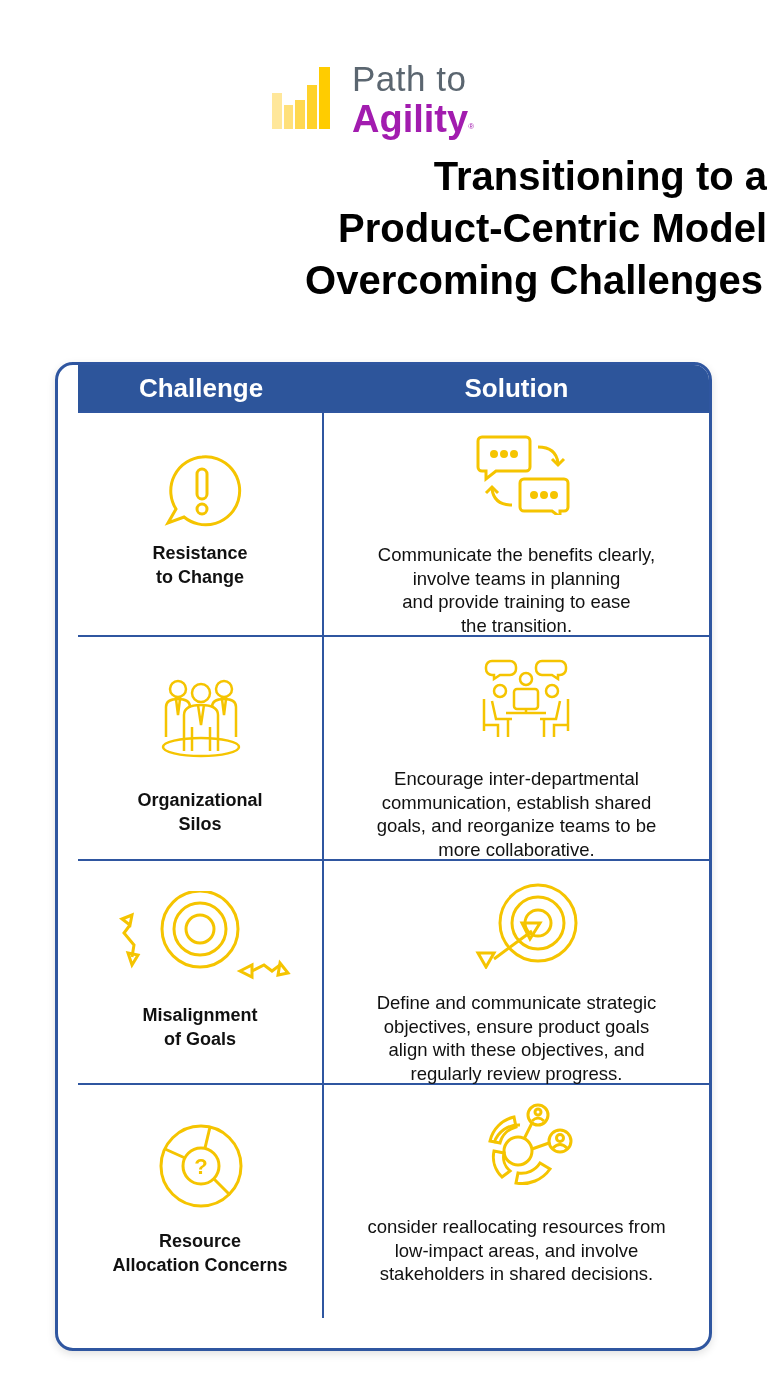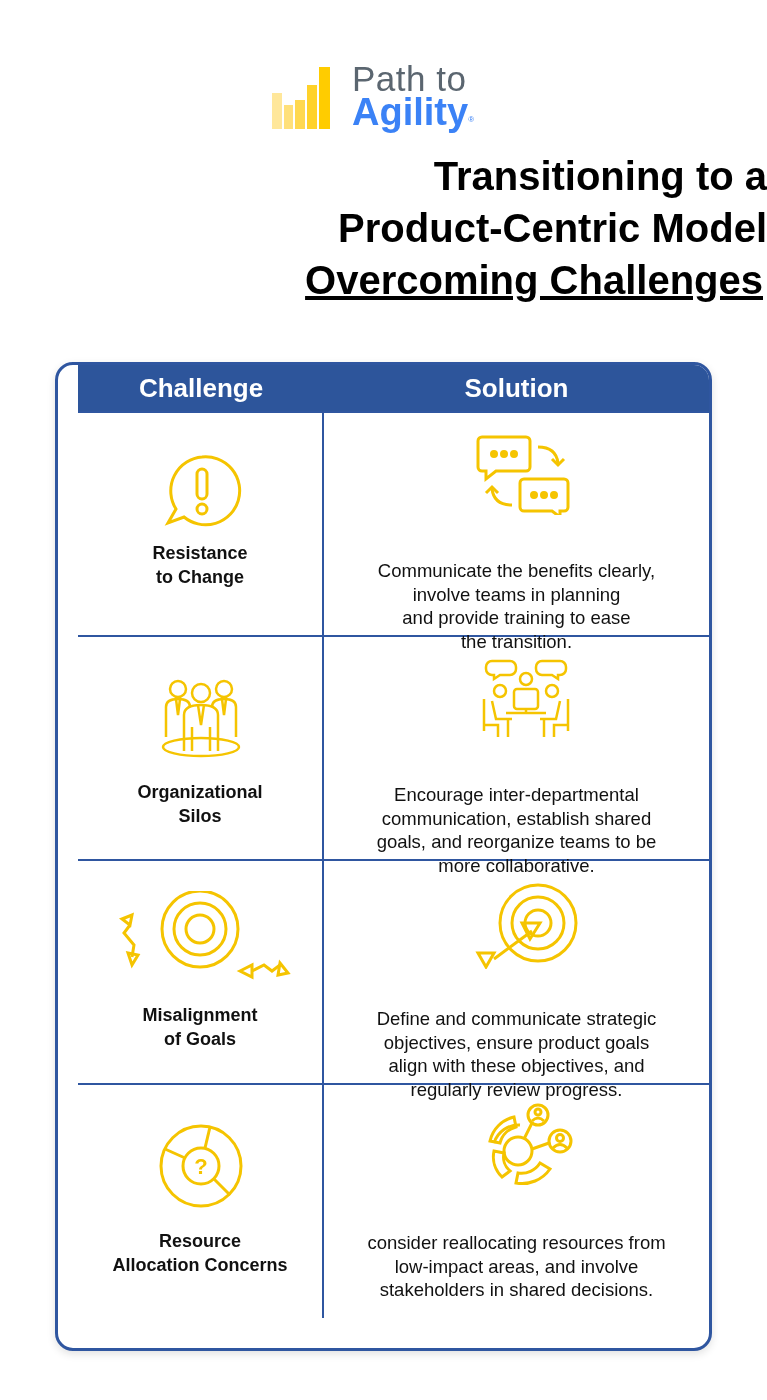--- a/index.html
+++ b/index.html
@@ -2,41 +2,41 @@
 <html><head>
 <meta charset="utf-8">
 <style>
   * { box-sizing: border-box; margin: 0; padding: 0; }
   html, body { width: 767px; height: 1400px; background: #ffffff; overflow: hidden; }
   body { font-family: "Liberation Sans", "DejaVu Sans", sans-serif; color: #111; position: relative; }
 
   .logo { position: absolute; left: 272px; top: 40px; width: 230px; height: 84px; margin-top: 19px; }
   .logo-bars { position: absolute; left: 0; top: 8px; width: 62px; height: 62px; }
   .logo-text1 { position: absolute; left: 80px; top: 0px; font-size: 35px; color: #5b6670; font-weight: normal; letter-spacing: 0.5px; line-height: 40px; white-space: nowrap; }
-  .logo-text2 { position: absolute; left: 80px; top: 28px; font-size: 38px; color: #3b82f6; font-weight: bold; line-height: 50px; white-space: nowrap; }
+  .logo-text2 { position: absolute; left: 80px; top: 40px; font-size: 38px; color: #a21caf; font-weight: bold; line-height: 40px; white-space: nowrap; }
   .logo-reg { font-size: 8px; vertical-align: top; position: relative; top: 8px; font-weight: normal; }
 
   .title { position: absolute; left: 0; top: 150px; width: 767px; text-align: right; font-weight: bold; font-size: 40px; line-height: 52px; color: #000; }
   .title-line { display: block; white-space: nowrap; }
-  .title-hl { display: inline-block; position: relative; padding: 0 4px; text-decoration: underline; }
+  .title-hl { display: inline-block; position: relative; padding: 0 4px; }
   .title-hl::before { content: ""; position: absolute; left: 0; right: 0; top: 24px; bottom: -6px; background: #ffd400; z-index: -1; }
   .title-hl span { position: relative; z-index: 1; }
 
   .table-wrap { position: absolute; left: 55px; top: 362px; width: 657px; height: 989px; border: 3px solid #2f56a0; border-radius: 18px; overflow: hidden; box-shadow: 0 3px 8px rgba(0,0,0,0.12); background: #fff; padding-left: 20px; }
   .thead { height: 48px; background: #2d559b; display: flex; border-bottom: 2px solid #2f56a0; }
   .th { color: #fff; font-weight: bold; font-size: 26px; display: flex; align-items: center; justify-content: center; }
   .th.c1 { width: 246px; }
   .th.c2 { flex: 1; }
   .trow { display: flex; height: 224px; border-bottom: 2px solid #2f56a0; }
   .trow:last-child { border-bottom: none; height: 233px; }
   .cell-ch { width: 246px; border-right: 2px solid #2f56a0; position: relative; }
   .cell-sol { flex: 1; position: relative; }
   .icon { position: absolute; }
   .ch-label { position: absolute; left: 0; width: 100%; text-align: center; font-weight: bold; font-size: 18px; line-height: 24px; color: #111; }
-  .sol-text { position: absolute; left: 20px; right: 20px; text-align: center; font-size: 18.5px; line-height: 23.5px; color: #111; margin-top: 16px; }
+  .sol-text { position: absolute; left: 20px; right: 20px; text-align: center; font-size: 18.5px; line-height: 23.5px; color: #111; }
 </style>
 </head>
 <body>
 
 <div class="logo">
   <svg class="logo-bars" viewBox="0 0 62 62">
     <rect x="0" y="26" width="10" height="36" fill="#ffe79a"></rect>
     <rect x="12" y="38" width="9" height="24" fill="#ffe07a"></rect>
     <rect x="23" y="33" width="10" height="29" fill="#ffd84f"></rect>
     <rect x="35" y="18" width="10" height="44" fill="#ffd22a"></rect>
@@ -103,21 +103,21 @@
           <circle cx="43" cy="18" r="9"></circle>
         <path d="M8 62 V32 Q8 24 20 24 Q32 24 32 32"></path>
         <path d="M78 62 V32 Q78 24 66 24 Q54 24 54 32"></path>
         <path d="M26 76 V40 Q26 30 43 30 Q60 30 60 40 V76"></path>
         <path d="M40 30 L43 50 L46 30"></path>
         <path d="M18 24 L20 40 L22 24"></path>
           <path d="M64 24 L66 40 L68 24"></path>
         <path d="M34 76 V52"></path>
           <path d="M52 76 V52"></path>
       </svg>
-      <div class="ch-label" style="top:143px">
+      <div class="ch-label" style="top:151px">
         <div>Organizational</div>
         <div>Silos</div>
       </div>
     </div>
     <div class="cell-sol">
       <svg class="icon" style="left:156px;top:20px;width:92px;height:82px" viewBox="0 0 92 82" fill="none" stroke="#f5c400" stroke-width="2.5">
         <path d="M12 4 H30 a6 6 0 0 1 6 6 V12 a6 6 0 0 1 -6 6 H20 L14 22 V18 H12 a6 6 0 0 1 -6 -6 V10 a6 6 0 0 1 6 -6 Z"></path>
         <path d="M62 4 H80 a6 6 0 0 1 6 6 V12 a6 6 0 0 1 -6 6 H78 V22 L72 18 H62 a6 6 0 0 1 -6 -6 V10 a6 6 0 0 1 6 -6 Z"></path>
         <circle cx="46" cy="22" r="6"></circle>
         <rect x="34" y="32" width="24" height="20" rx="3"></rect>

